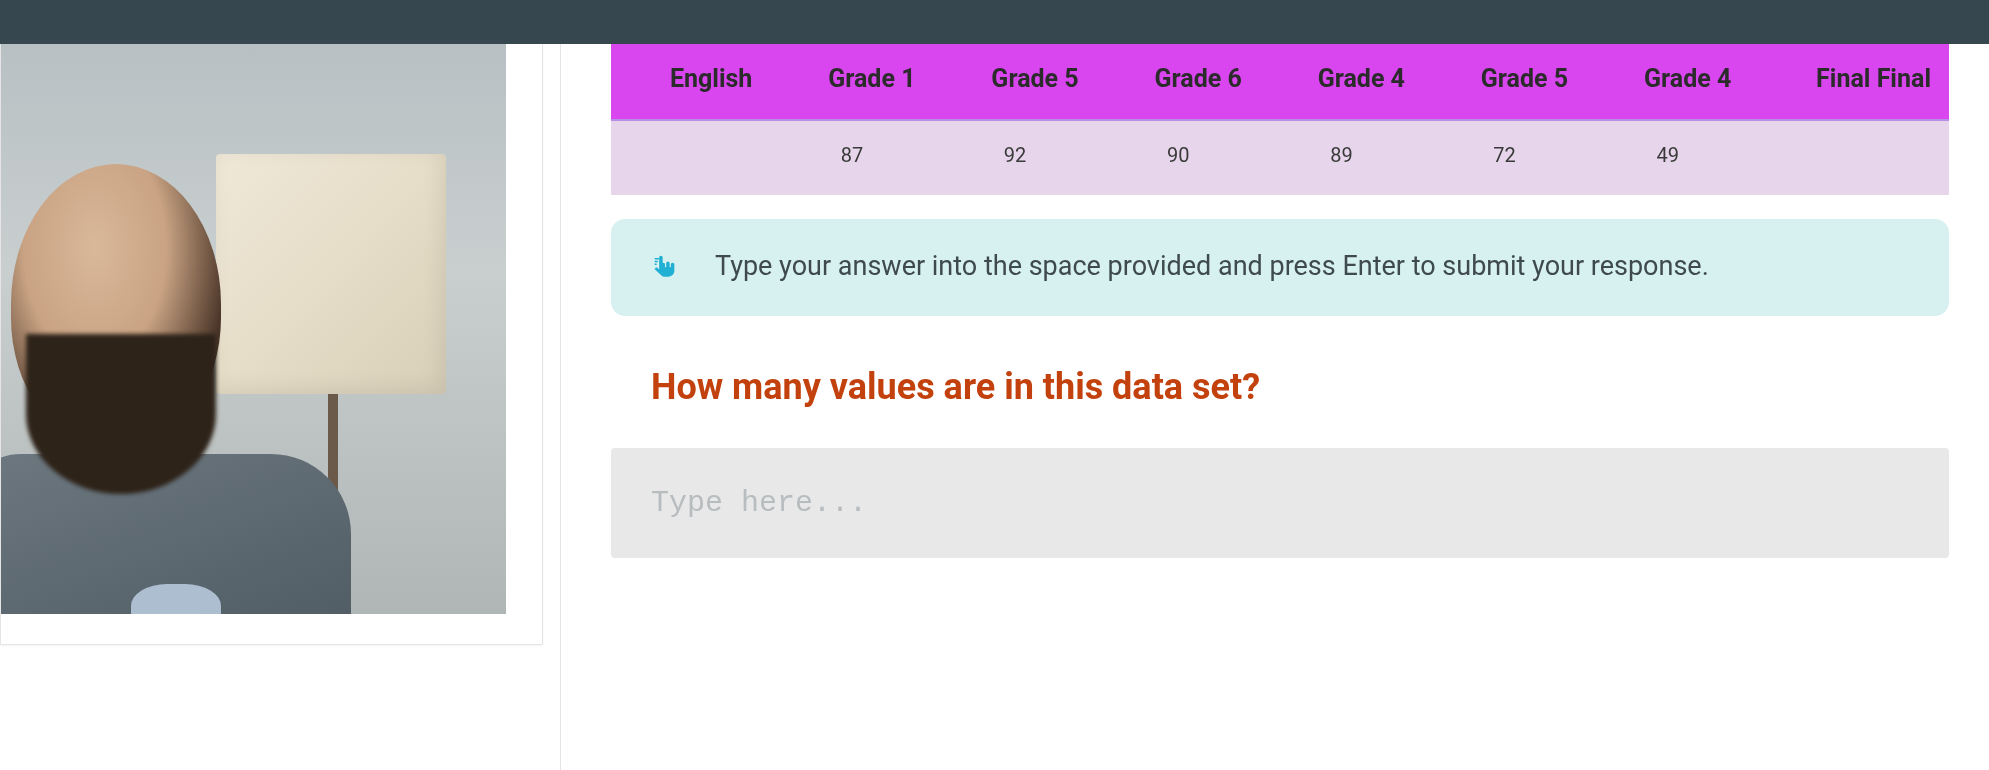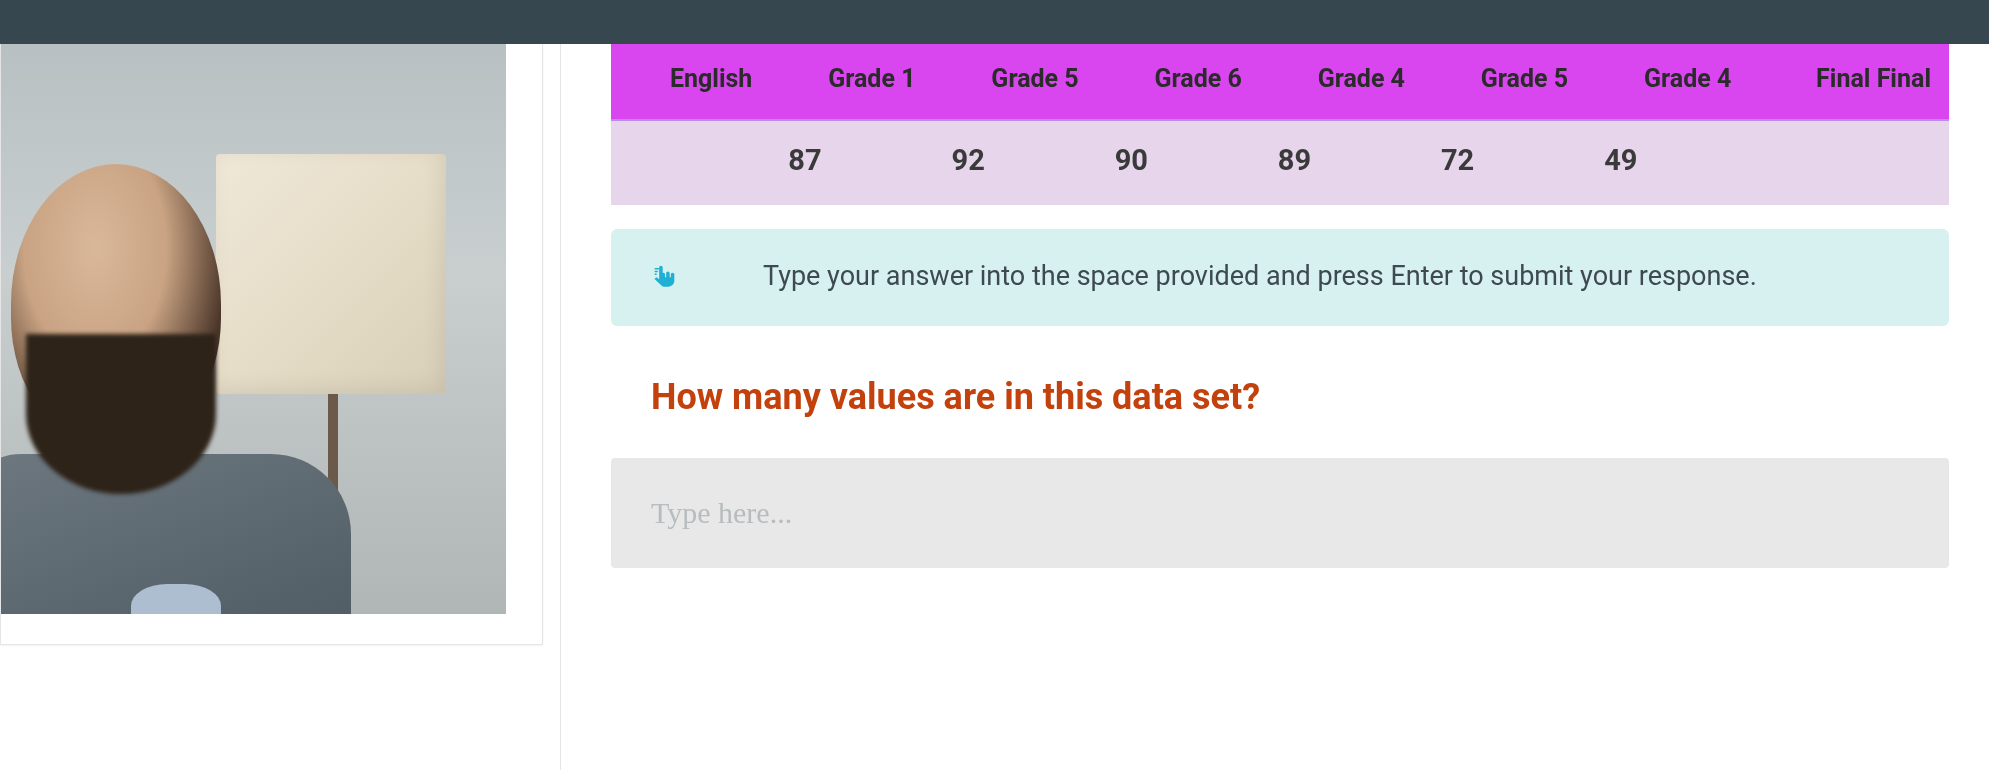--- a/index.html
+++ b/index.html
@@ -107,33 +107,33 @@
     font-size: 25px;
     text-align: right;
     padding: 20px 18px 26px 18px;
     border-bottom: 2px solid #b88de8;
     vertical-align: top;
   }
   .grade-table thead th:first-child { padding-left: 20px; }
   .grade-table tbody td {
     background: #e7d6eb;
     color: #3a3a3a;
-    font-size: 29px;
-    font-weight: 700;
+    font-size: 20px;
+    font-weight: 400;
     padding: 22px 18px 28px 18px;
-    text-align: left;
+    text-align: center;
   }
   .hint-box {
     margin-top: 24px;
     background: #d7f1f1;
-    border-radius: 6px;
+    border-radius: 14px;
     padding: 28px 40px 30px 40px;
     display: flex;
     align-items: flex-start;
-    gap: 84px;
+    gap: 36px;
   }
   .hint-icon {
     color: #1fb0d4;
     flex-shrink: 0;
     margin-top: 4px;
   }
   .hint-text {
     color: #3e4a4f;
     font-size: 27px;
     line-height: 1.45;
@@ -147,21 +147,21 @@
   }
   .answer-box {
     margin-top: 40px;
     width: 100%;
     background: #e8e8e8;
     border: none;
     border-radius: 4px;
     padding: 38px 40px;
     font-size: 30px;
     color: #555;
-    font-family: Liberation Serif, serif;
+    font-family: Liberation Mono, monospace;
   }
   .answer-box::placeholder {
     color: #b7bcbf;
     font-style: normal;
   }
 </style>
 </head>
 <body>
 
 <div class="top-bar"></div>

